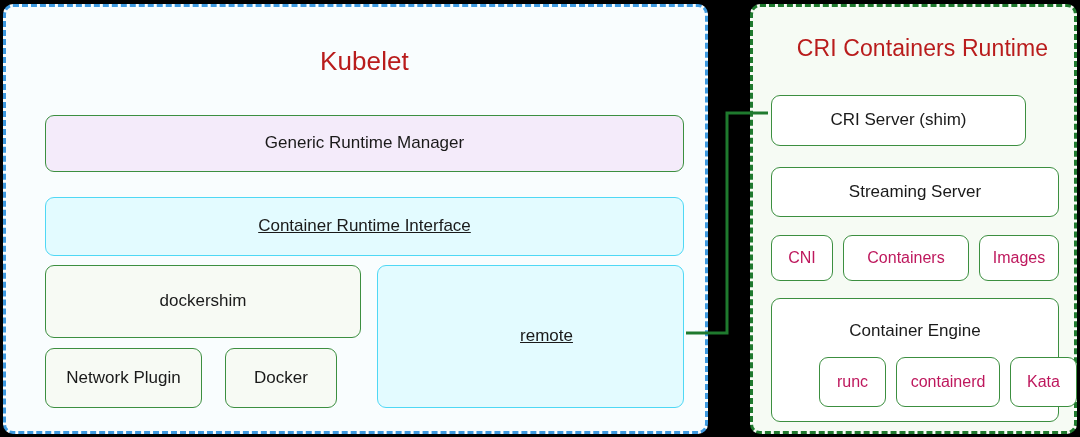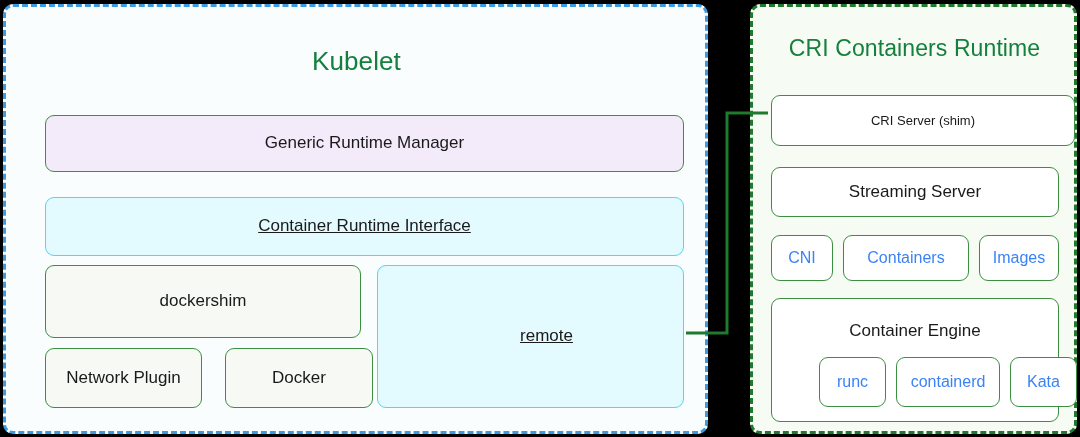--- a/index.html
+++ b/index.html
@@ -38,24 +38,24 @@
     left: 750px;
     top: 4px;
     width: 327px;
     height: 430px;
     background: #f6fbf4;
     border: 3px dashed #1f7a2e;
   }
 
   .panel-title {
     position: absolute;
-    left: 1px;
+    left: 9px;
     width: 100%;
     text-align: center;
-    color: #15803d;
+    color: #b91c1c;
     font-weight: 400;
     letter-spacing: 0.1px;
   }
   #kubelet-panel .panel-title {
     top: 39px;
     font-size: 26px;
   }
   #cri-panel .panel-title {
     top: 28px;
     font-size: 23px;
@@ -90,42 +90,42 @@
   .box.lavender {
     border: 1.8px solid #3c8f40;
     background: #f4ebfa;
   }
 
   
   #grm        { left: 39px;  top: 108px; width: 639px; height: 57px;  font-size: 17px; }
   #cri-iface  { left: 39px;  top: 190px; width: 639px; height: 59px;  font-size: 17px; }
   #dockershim { left: 39px;  top: 258px; width: 316px; height: 73px;  font-size: 17px; }
   #netplugin  { left: 39px;  top: 341px; width: 157px; height: 60px;  font-size: 17px; }
-  #dockerbox  { left: 219px; top: 341px; width: 148px; height: 60px;  font-size: 17px; }
+  #dockerbox  { left: 219px; top: 341px; width: 112px; height: 60px;  font-size: 17px; }
   #remote     { left: 371px; top: 258px; width: 307px; height: 143px; font-size: 17px; padding-left: 32px; }
 
   
-  #cri-server   { left: 18px; top: 88px;  width: 304px; height: 51px; font-size: 13px; }
+  #cri-server   { left: 18px; top: 88px;  width: 255px; height: 51px; font-size: 17px; }
   #stream-srv   { left: 18px; top: 160px; width: 288px; height: 50px; font-size: 17px; }
 
   .chip-row {
     position: absolute;
     display: flex;
     gap: 10px;
   }
   #chip-row-1 { left: 18px; top: 228px; width: 288px; height: 46px; }
   .chip {
     box-sizing: border-box;
     display: flex;
     align-items: center;
     justify-content: center;
     border: 1.6px solid #3c8f40;
     background: #ffffff;
     border-radius: 9px;
-    color: #3b82f6;
+    color: #be185d;
     font-size: 16px;
     padding: 0 12px;
     height: 100%;
     white-space: nowrap;
   }
   #chip-cni        { flex: 0 0 62px; }
   #chip-containers { flex: 1 1 auto; }
   #chip-images     { flex: 0 0 80px; }
 
   #container-engine {

